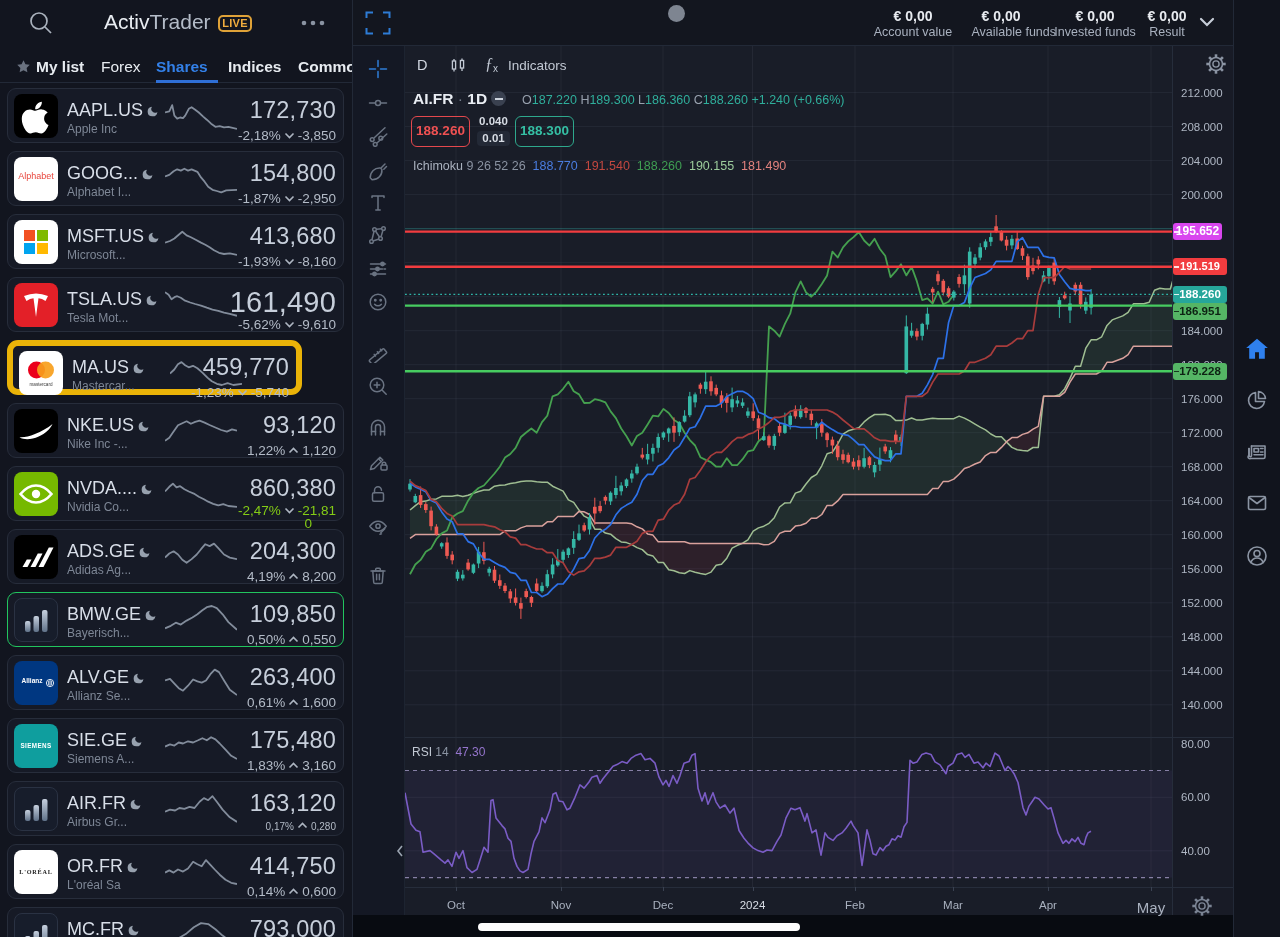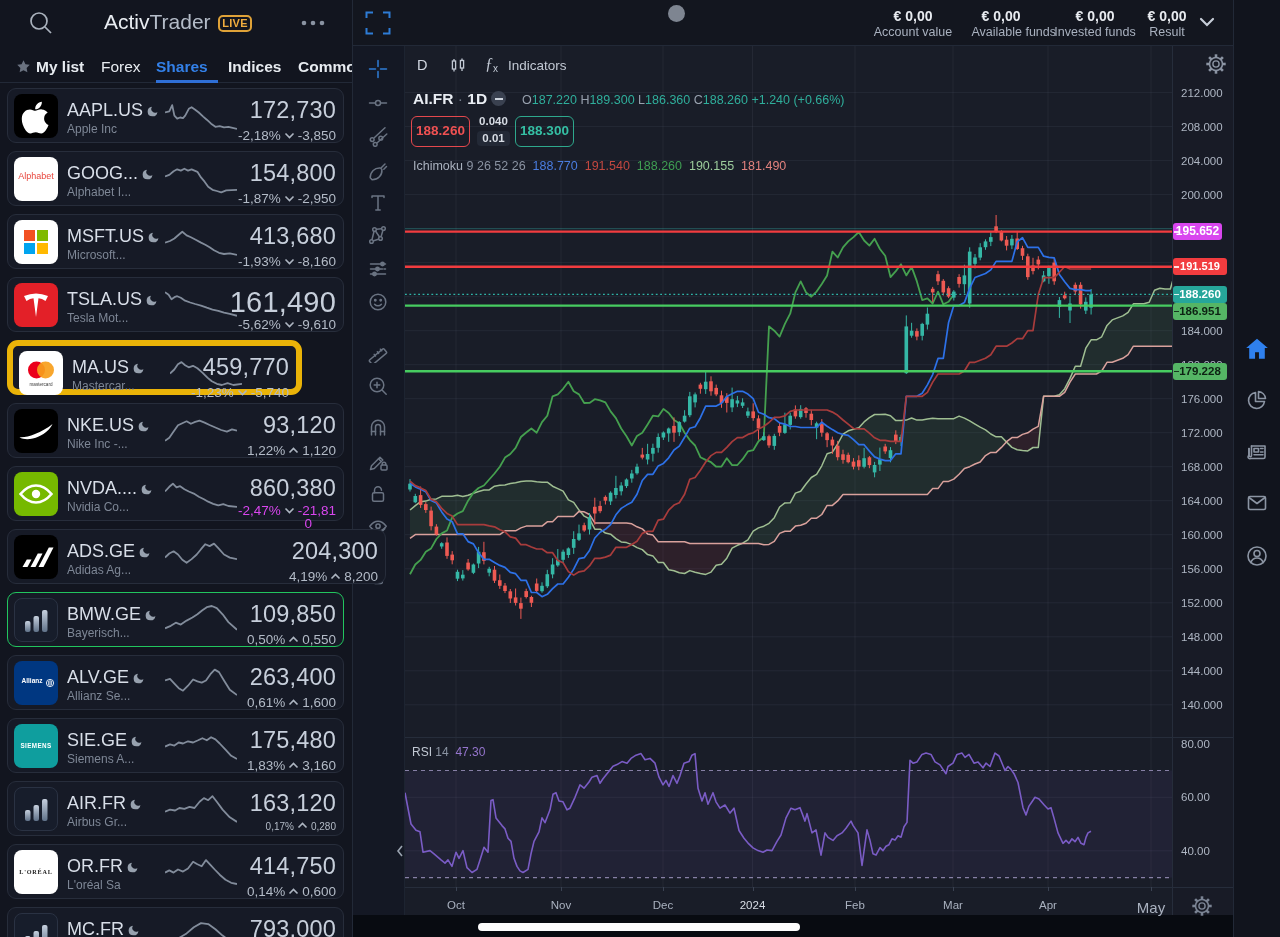--- a/index.html
+++ b/index.html
@@ -684,25 +684,25 @@
         <circle cx="22" cy="22" r="4.2" fill="#fff"></circle>
       </svg></div>
 <div style="position:absolute;left:59px;top:11px;font-size:18px;color:#d8dee8;white-space:nowrap">NVDA....<svg width="13" height="13" viewBox="0 0 24 24" style="margin-left:3px;vertical-align:-2px">
         <path fill="#97a1ae" d="M21 12.79A9 9 0 1 1 11.21 3 7 7 0 0 0 21 12.79z"></path>
       </svg></div>
 <div style="position:absolute;left:59px;top:33px;font-size:12px;color:#7e8796">Nvidia Co...</div>
 <svg width="72" height="36" viewBox="0 0 72 36" style="position:absolute;left:157px;top:8px">
       <polyline points="0.0,16.5 4.3,11.8 7.9,8.7 11.5,12.4 15.1,11.2 19.4,14.3 23.8,16.5 28.8,18.6 33.8,21.7 38.9,24.2 43.2,26.7 48.2,28.8 53.3,30.4 58.3,29.2 63.4,31.0 72.0,31.9" fill="none" stroke="#828c9b" stroke-width="1.8" stroke-linejoin="round"></polyline>
     </svg>
 <div style="position:absolute;right:7px;top:8px;font-size:23.5px;font-weight:400;color:#c7cfdb;letter-spacing:0.2px">860,380</div>
-<div style="position:absolute;right:7px;top:37px;width:120px;text-align:right;font-size:13.5px;color:#d946ef;line-height:13px">-2,47%<svg width="11" height="7" viewBox="0 0 11 7" style="margin:0 3px;vertical-align:1px">
+<div style="position:absolute;right:7px;top:37px;width:120px;text-align:right;font-size:13.5px;color:#84cc16;line-height:13px">-2,47%<svg width="11" height="7" viewBox="0 0 11 7" style="margin:0 3px;vertical-align:1px">
         <polyline points="1.5,1.5 5.5,5.5 9.5,1.5" fill="none" stroke="#aeb6c2" stroke-width="1.6"></polyline>
       </svg>-21,81<br><span style="margin-right:24px">0</span></div>
 </div>
-<div style="position:absolute;left:7px;top:529px;width:379px;height:55px;background:#161a26;border:1px solid #272d3b;border-radius:9px">
+<div style="position:absolute;left:7px;top:529px;width:337px;height:55px;background:#161a26;border:1px solid #272d3b;border-radius:9px">
 <div style="position:absolute;left:6px;top:5px;width:44px;height:44px;border-radius:8px;background:#000;overflow:hidden"><svg width="44" height="44" viewBox="0 0 44 44">
         <g fill="#fff">
           <polygon points="8.5,32 13.5,32 17.5,24.5 12.8,24.5"></polygon>
           <polygon points="16.5,32 21.5,32 28.5,18.5 23.8,18.5"></polygon>
           <polygon points="24.5,32 29.5,32 39.5,12.5 34.8,12.5"></polygon>
         </g>
       </svg></div>
 <div style="position:absolute;left:59px;top:11px;font-size:18px;color:#d8dee8;white-space:nowrap">ADS.GE<svg width="13" height="13" viewBox="0 0 24 24" style="margin-left:3px;vertical-align:-2px">
         <path fill="#97a1ae" d="M21 12.79A9 9 0 1 1 11.21 3 7 7 0 0 0 21 12.79z"></path>
       </svg></div>

